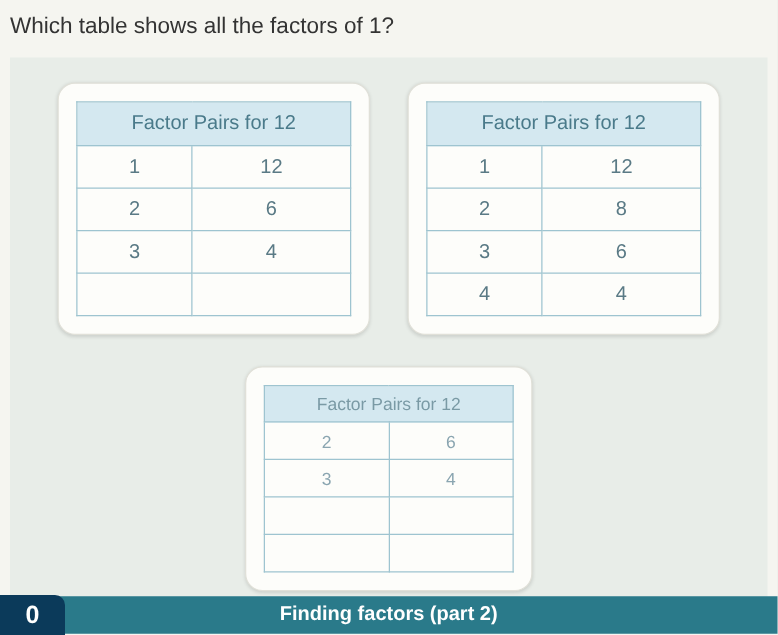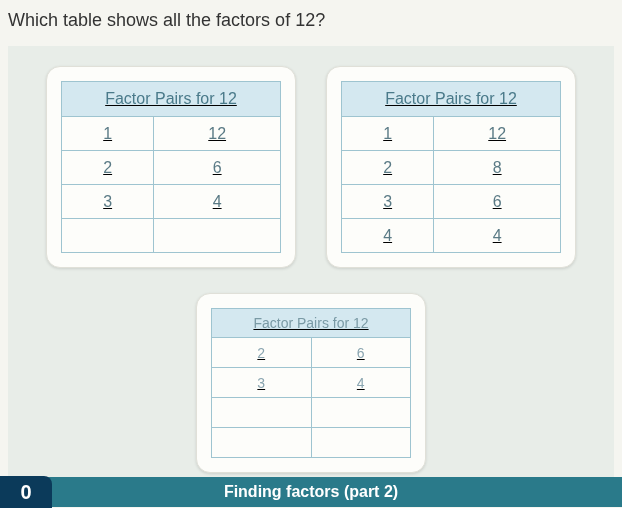--- a/index.html
+++ b/index.html
@@ -27,21 +27,20 @@
       gap: 30px;
       justify-content: center;
       margin-bottom: 25px;
     }
     .table-card {
       background: #fdfdfa;
       border-radius: 14px;
       padding: 14px;
       box-shadow: 0 1px 3px rgba(0,0,0,0.12);
       border: 1px solid #e0e0d8;
-      text-decoration: underline;
     }
     .factor-table {
       border-collapse: collapse;
       width: 220px;
     }
     .factor-table th {
       background: #d4e8f0;
       color: #4a7a8a;
       font-weight: normal;
       font-size: 16px;
@@ -100,21 +99,21 @@
       justify-content: center;
       color: #fff;
       font-size: 20px;
       font-weight: bold;
       z-index: 2;
     }
   </style>
 </head>
 <body>
 
-<div class="question">Which table shows all the factors of 12?</div>
+<div class="question">Which table shows all the factors of 1?</div>
 
 <div class="content-area">
   <div class="top-row">
 
     <div class="table-card">
       <table class="factor-table">
         <thead>
           <tr>
               <th colspan="2">Factor Pairs for 12</th>
             </tr>

